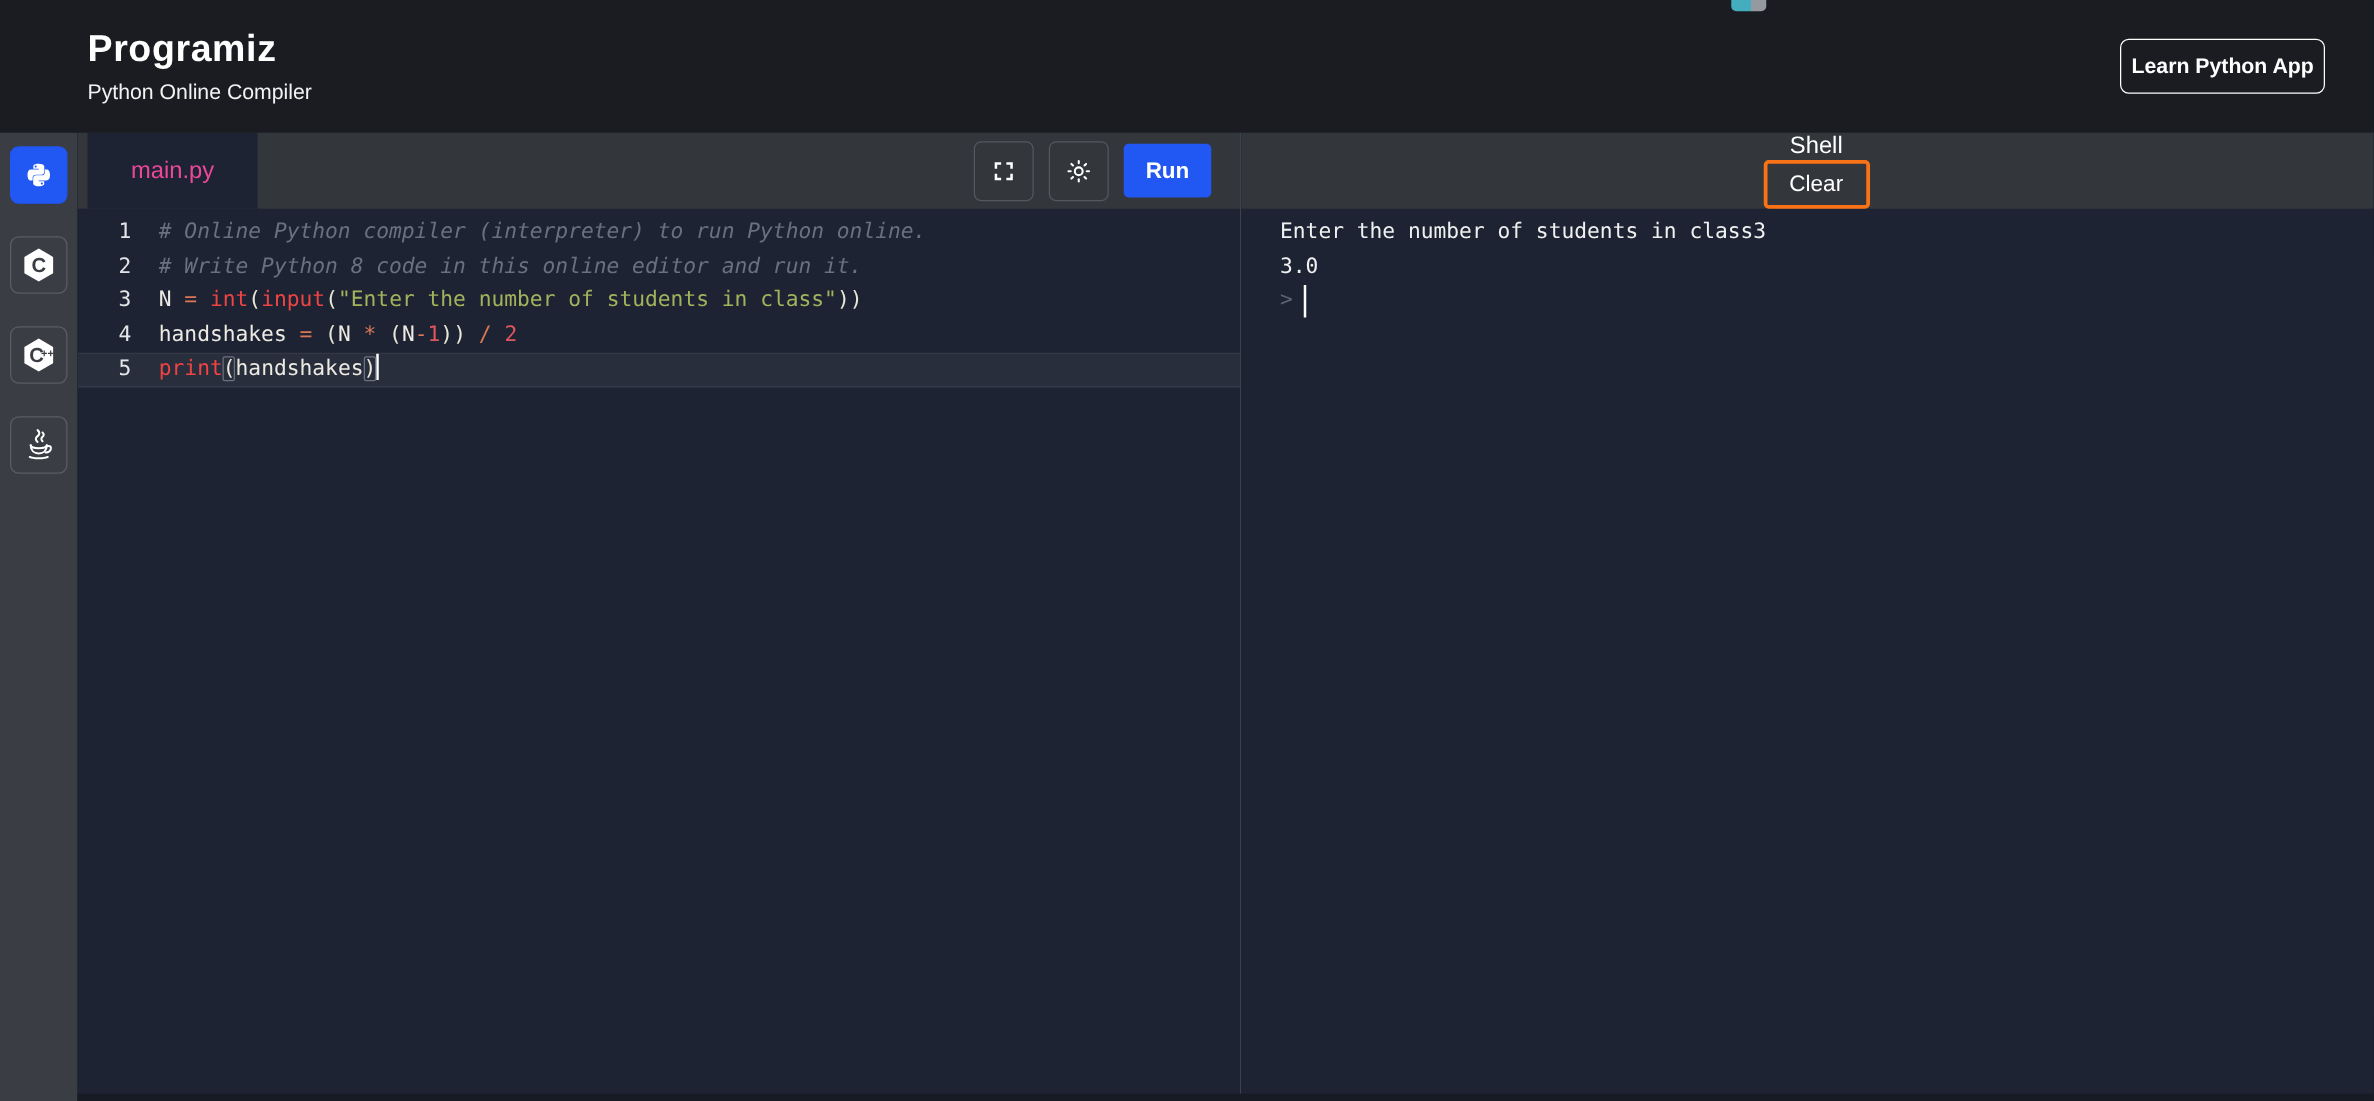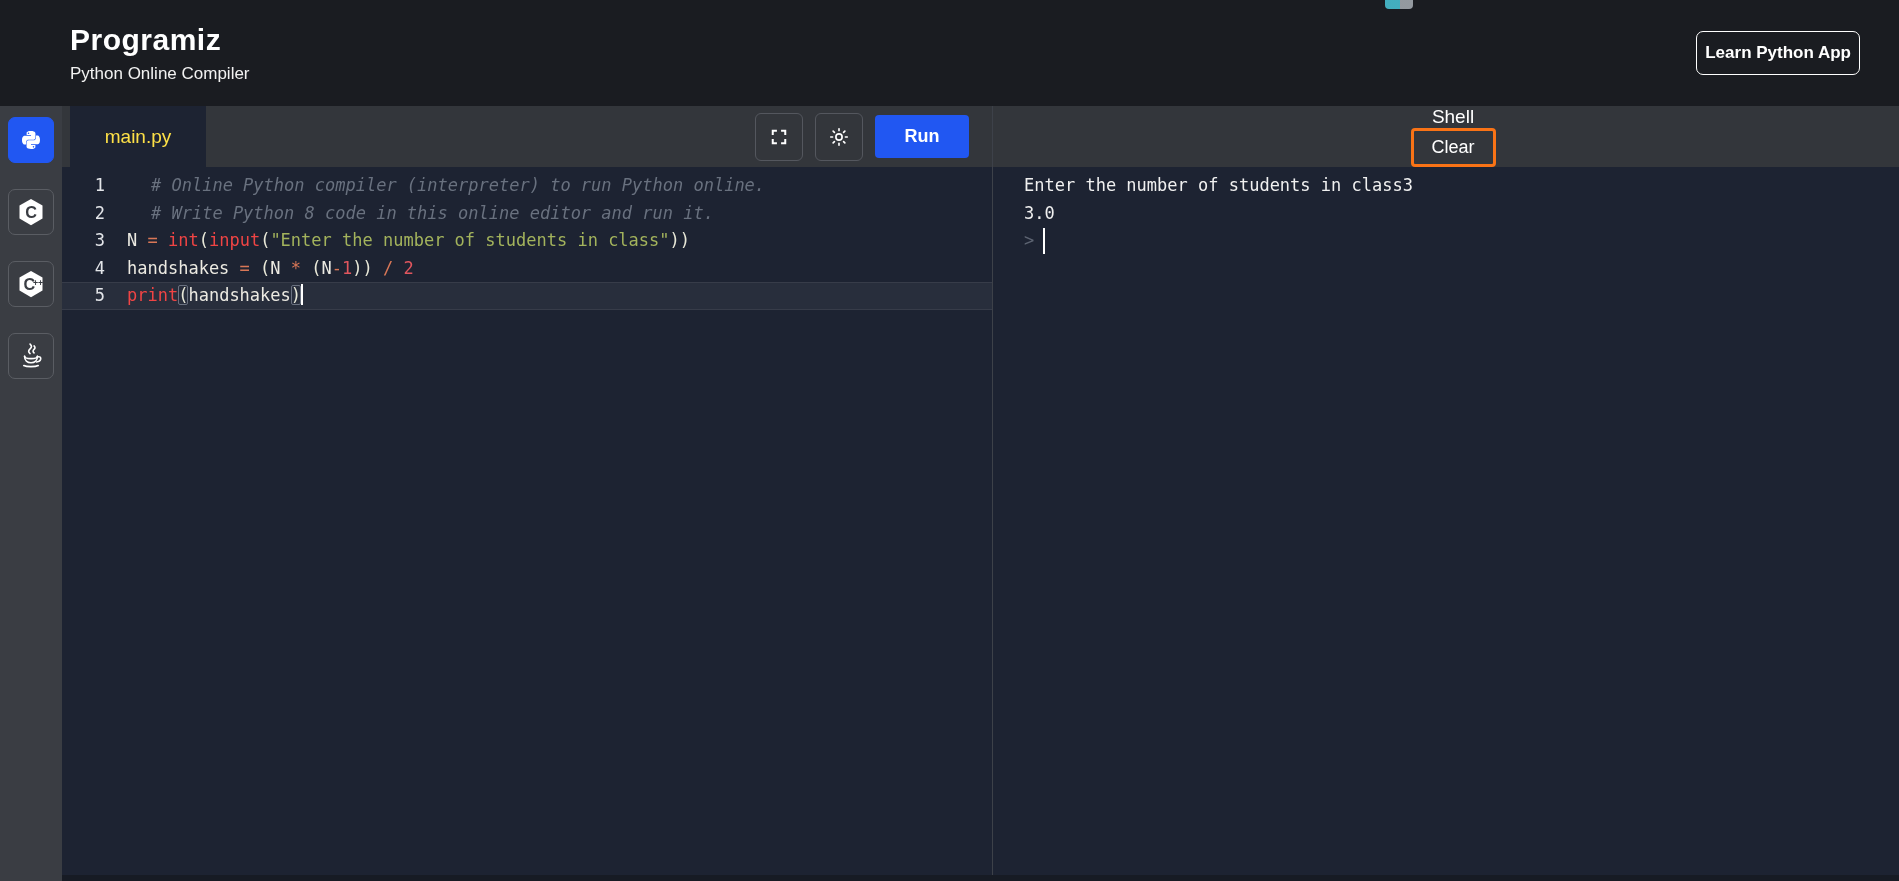--- a/index.html
+++ b/index.html
@@ -90,37 +90,37 @@
     height: 61px;
     background: #33363b;
     display: flex;
     align-items: center;
     flex-shrink: 0;
   }
   .tab {
     height: 61px; width: 136px;
     margin-left: 8px;
     background: #1d2332;
-    color: #fde047;
+    color: #ec4899;
     font-size: 19px;
     display: flex; align-items: center; justify-content: center;
     cursor: pointer;
   }
   .toolbar-spacer { flex: 1; }
   .icon-btn {
     width: 48px; height: 48px;
     border: 1px solid #54575e;
     border-radius: 6px;
     background: transparent;
     display: flex; align-items: center; justify-content: center;
     margin-right: 12px;
     cursor: pointer;
   }
   .run-btn {
-    width: 94px; height: 43px;
+    width: 70px; height: 43px;
     background: #2157f2;
     border: none;
     border-radius: 4px;
     color: #ffffff;
     font-size: 18px;
     font-weight: 700;
     margin-right: 23px;
     cursor: pointer;
     font-family: "Liberation Sans", sans-serif;
   }
@@ -136,21 +136,21 @@
   }
   .code-row { display: flex; height: 27.5px; align-items: center; }
   .code-row.active {
     background: rgba(255,255,255,0.05);
     box-shadow: inset 0 1px 0 rgba(255,255,255,0.07), inset 0 -1px 0 rgba(255,255,255,0.07);
   }
   .ln { width: 43px; text-align: right; color: #e3e5e9; flex-shrink: 0; }
   .code-text { padding-left: 22px; white-space: pre; }
 
   .tok-txt { color: #eceae2; }
-  .tok-com { color: #69717f; font-style: italic; margin-left: 24px; }
+  .tok-com { color: #69717f; font-style: italic; }
   .tok-kw  { color: #ef4444; }
   .tok-str { color: #a3b35c; }
   .tok-num { color: #e0565e; }
   .tok-op  { color: #d97757; }
   .tok-par { color: #e8e8d8; }
   .tok-parm{ color: #e8e8d8; outline: 1px solid #6a7180; outline-offset: -1px; border-radius: 2px; }
 
   .cursor {
     display: inline-block;
     width: 2px; height: 21px;

